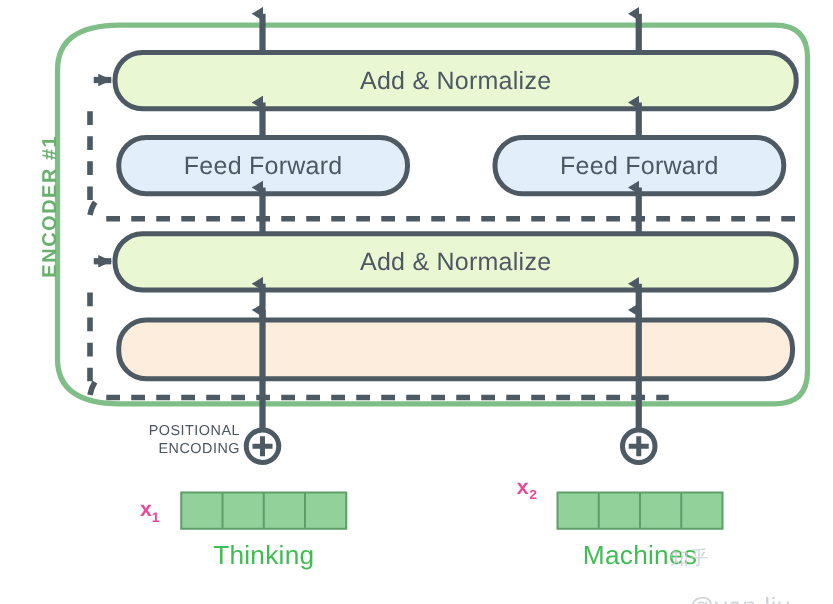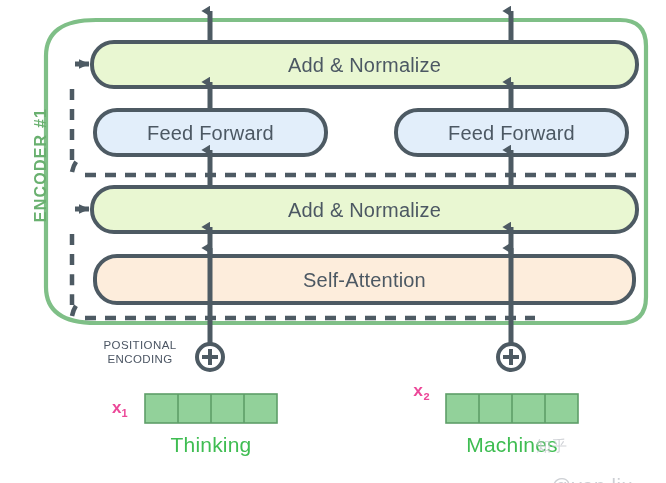--- a/index.html
+++ b/index.html
@@ -55,21 +55,21 @@
     letter-spacing: 1.2px;
     color: #69b06f;
     font-weight: 600;
   }
 
   .pos-enc-label {
     position: absolute;
     left: 88px;
     top: 338px;
     width: 104px;
-    text-align: center;
+    text-align: right;
     font-size: 11.5px;
     line-height: 14px;
     letter-spacing: .4px;
     color: #4b5563;
   }
 
   .token-word {
     position: absolute;
     font-size: 21px;
     font-weight: normal;
@@ -186,21 +186,20 @@
   <div class="encoder-label">ENCODER #1</div>
 
   <div class="lbl box-label" style="left:92px; top:54px; width:545px; text-align:center;">Add &amp; Normalize</div>
 
   <div class="lbl box-label" style="left:95px; top:122px; width:231px; text-align:center;">Feed Forward</div>
 
   <div class="lbl box-label" style="left:396px; top:122px; width:231px; text-align:center;">Feed Forward</div>
 
   <div class="lbl box-label" style="left:92px; top:199px; width:545px; text-align:center;">Add &amp; Normalize</div>
 
-  <div class="lbl box-label" style="left:95px; top:269px; width:539px; text-align:center;">Self-Attention</div>
 
   <div class="pos-enc-label">
     <div>POSITIONAL</div>
     <div>ENCODING</div>
   </div>
 
   <div class="x-label" style="left:112px; top:398px;">
     <span>x</span><sub>1</sub>
   </div>
 

